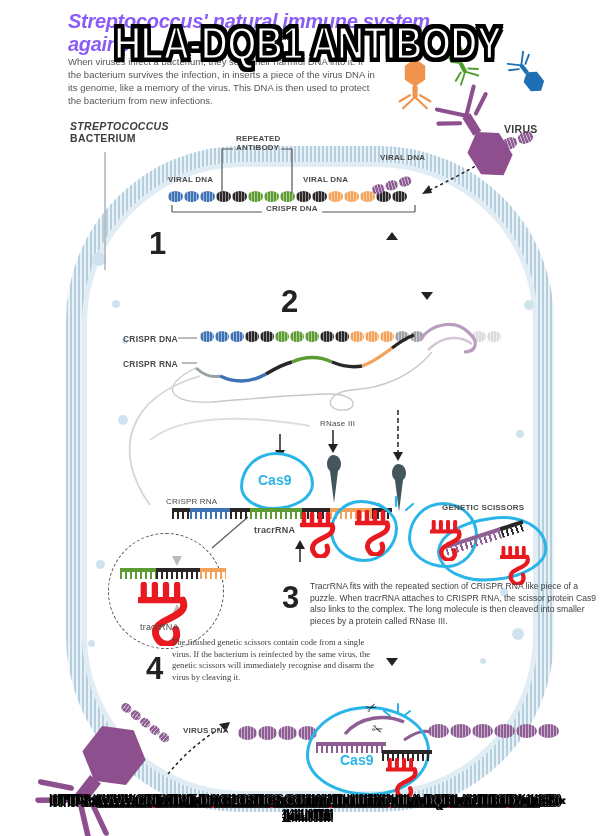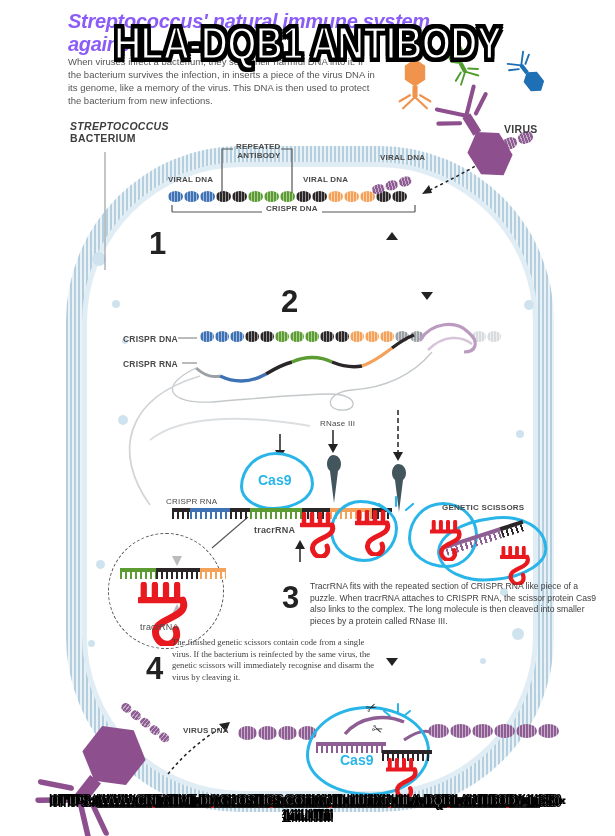--- a/index.html
+++ b/index.html
@@ -100,21 +100,21 @@
       <path d="M20,45 L6,58 M20,45 L34,58 M14,43 L2,50 M26,43 L38,50" stroke="#1f6fb5" stroke-width="2.6" fill="none" stroke-linecap="round"></path>
     </svg></div>
   <div class="abs phage" style="left:448px;top:88px;width:62px;height:96px;transform:rotate(148deg);"><svg width="100%" height="100%" viewBox="0 0 40 60" preserveAspectRatio="none">
       <polygon points="20,1 32,9 32,25 20,33 8,25 8,9" fill="#8e4f8e"></polygon>
       <rect x="17" y="32" width="6" height="13" fill="#8e4f8e"></rect>
       <path d="M20,45 L6,58 M20,45 L34,58 M14,43 L2,50 M26,43 L38,50" stroke="#8e4f8e" stroke-width="2.6" fill="none" stroke-linecap="round"></path>
     </svg></div>
   <div class="abs lab-big" style="left:504px;top:123px;">VIRUS</div>
 
   <div class="abs lab" style="left:168px;top:175px;">VIRAL DNA</div>
-  <div class="abs lab" style="left:236px;top:142px;text-align:right;">
+  <div class="abs lab" style="left:236px;top:134px;">
     <div>REPEATED</div>
     <div>ANTIBODY</div>
   </div>
   <div class="abs lab" style="left:303px;top:175px;">VIRAL DNA</div>
   <div class="abs lab" style="left:380px;top:153px;">VIRAL DNA</div>
   <div class="abs beadrow" style="left:168px;top:191px;">
       <span class="bead" style="width: 15px; height: 11px; background-color: rgb(63, 114, 181); flex: 0 0 auto;"></span>
       <span class="bead" style="width: 15px; height: 11px; background-color: rgb(63, 114, 181); flex: 0 0 auto;"></span>
       <span class="bead" style="width: 15px; height: 11px; background-color: rgb(63, 114, 181); flex: 0 0 auto;"></span>
       <span class="bead" style="width: 15px; height: 11px; background-color: rgb(42, 38, 39); flex: 0 0 auto;"></span>

